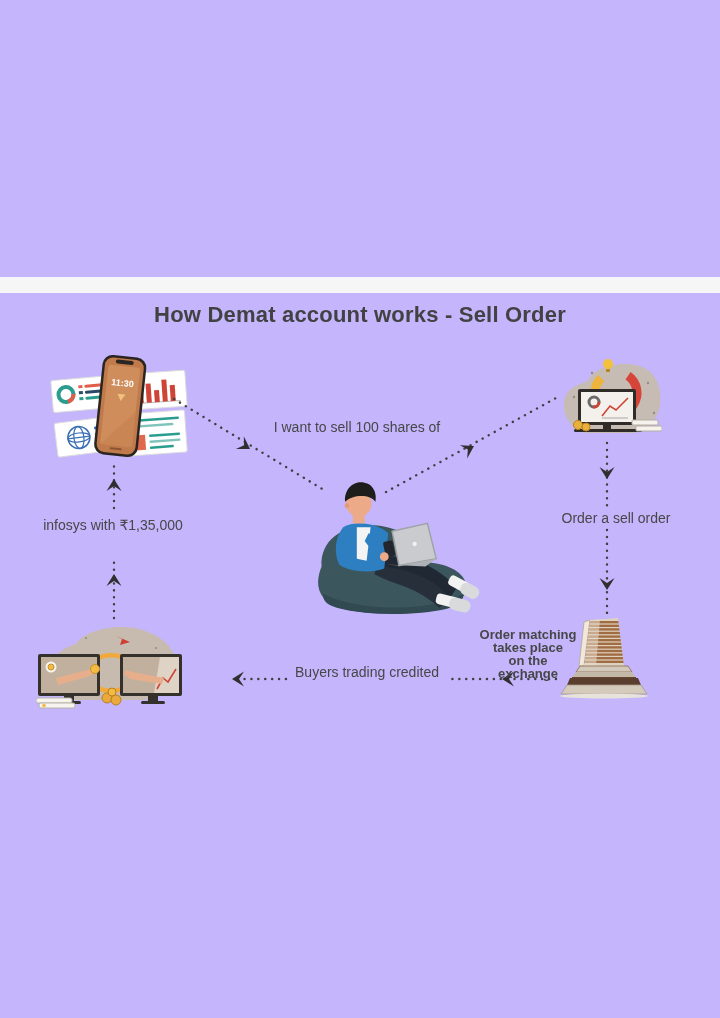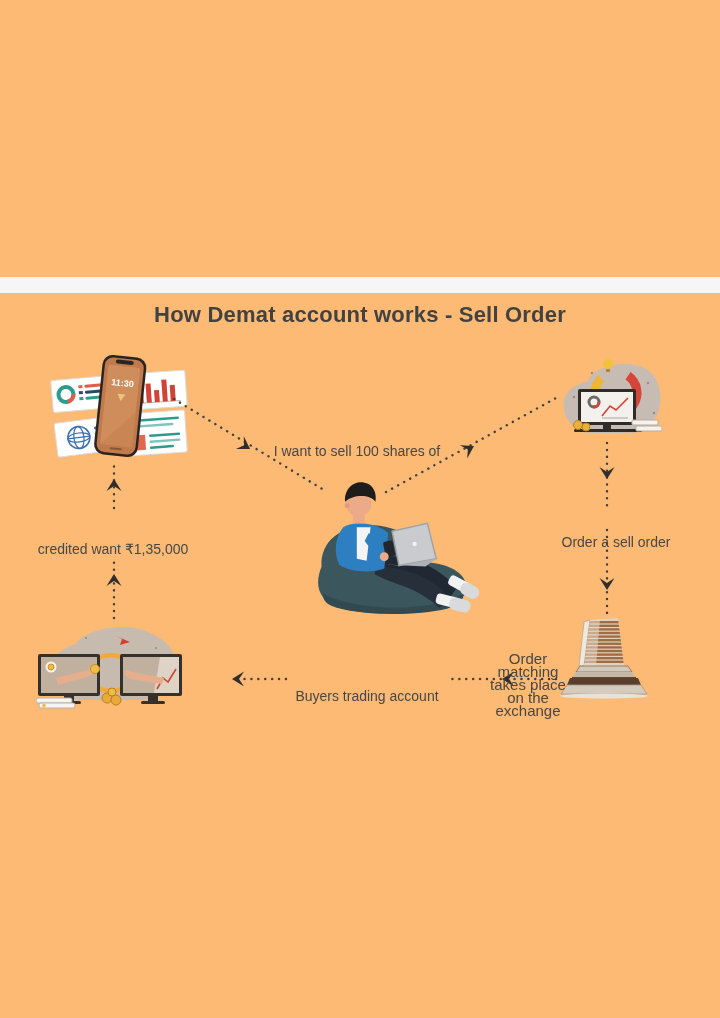--- a/index.html
+++ b/index.html
@@ -1,22 +1,22 @@
 <!DOCTYPE html>
 <html><head>
 <meta charset="utf-8">
 <style>
   html,body{margin:0;padding:0;background:#ffffff;}
-  .page{position:relative;width:720px;height:1018px;background:#fdba74;overflow:hidden;
+  .page{position:relative;width:720px;height:1018px;background:#c4b5fd;overflow:hidden;
         font-family:"Liberation Sans","DejaVu Sans",sans-serif;}
   .top-edge{position:absolute;left:0;top:277px;width:720px;height:16px;background:#f6f6f6;}
   .title{position:absolute;left:0;top:302px;width:720px;text-align:center;
          font-size:22px;font-weight:700;color:#424242;letter-spacing:.2px;z-index:3;}
-  .label{position:absolute;text-align:center;color:#474747;font-size:14px;line-height:17.5px;z-index:3;margin-top:24px;}
-  .label.small{font-size:15px;line-height:13px;}
+  .label{position:absolute;text-align:center;color:#474747;font-size:14px;line-height:17.5px;z-index:3;}
+  .label.small{font-size:13px;line-height:13px;font-weight:bold;}
   .illus{position:absolute;z-index:1;}
   .arrows{position:absolute;left:0;top:0;z-index:2;pointer-events:none;}
 </style>
 </head>
 <body>
 
 <div class="page">
 
   <div class="top-edge"></div>
 
@@ -28,25 +28,25 @@
 
   <div class="label" style="left:546px;top:510px;width:140px;">Order a sell order</div>
 
   <div class="label small" style="left:477px;top:628px;width:102px;">
     <div>Order matching</div>
     <div>takes place</div>
     <div>on the exchange</div>
   </div>
 
   <div class="label" style="left:267px;top:664px;width:200px;">
-    <div>Buyers trading account</div>
+    <div>Buyers trading credited</div>
   </div>
 
   <div class="label" style="left:13px;top:517px;width:200px;">
-    <div>credited want ₹1,35,000</div>
+    <div>infosys with ₹1,35,000</div>
   </div>
 
   <svg class="illus" style="left:48px;top:350px;" width="140" height="112" viewBox="0 0 140 112">
 
     <g transform="rotate(-5 35 44)">
       <rect x="4" y="28" width="62" height="32" rx="2" fill="#ffffff" stroke="#dcdcdc"></rect>
       <circle cx="18" cy="43" r="7.5" fill="none" stroke="#2a9d8f" stroke-width="4"></circle>
       <circle cx="18" cy="43" r="7.5" fill="none" stroke="#e25c4a" stroke-width="4" pathLength="100" stroke-dasharray="22 78"></circle>
       <rect x="31" y="35" width="4" height="3" fill="#e25c4a"></rect>
         <rect x="37" y="35" width="22" height="3" rx="1.5" fill="#e25c4a"></rect>

